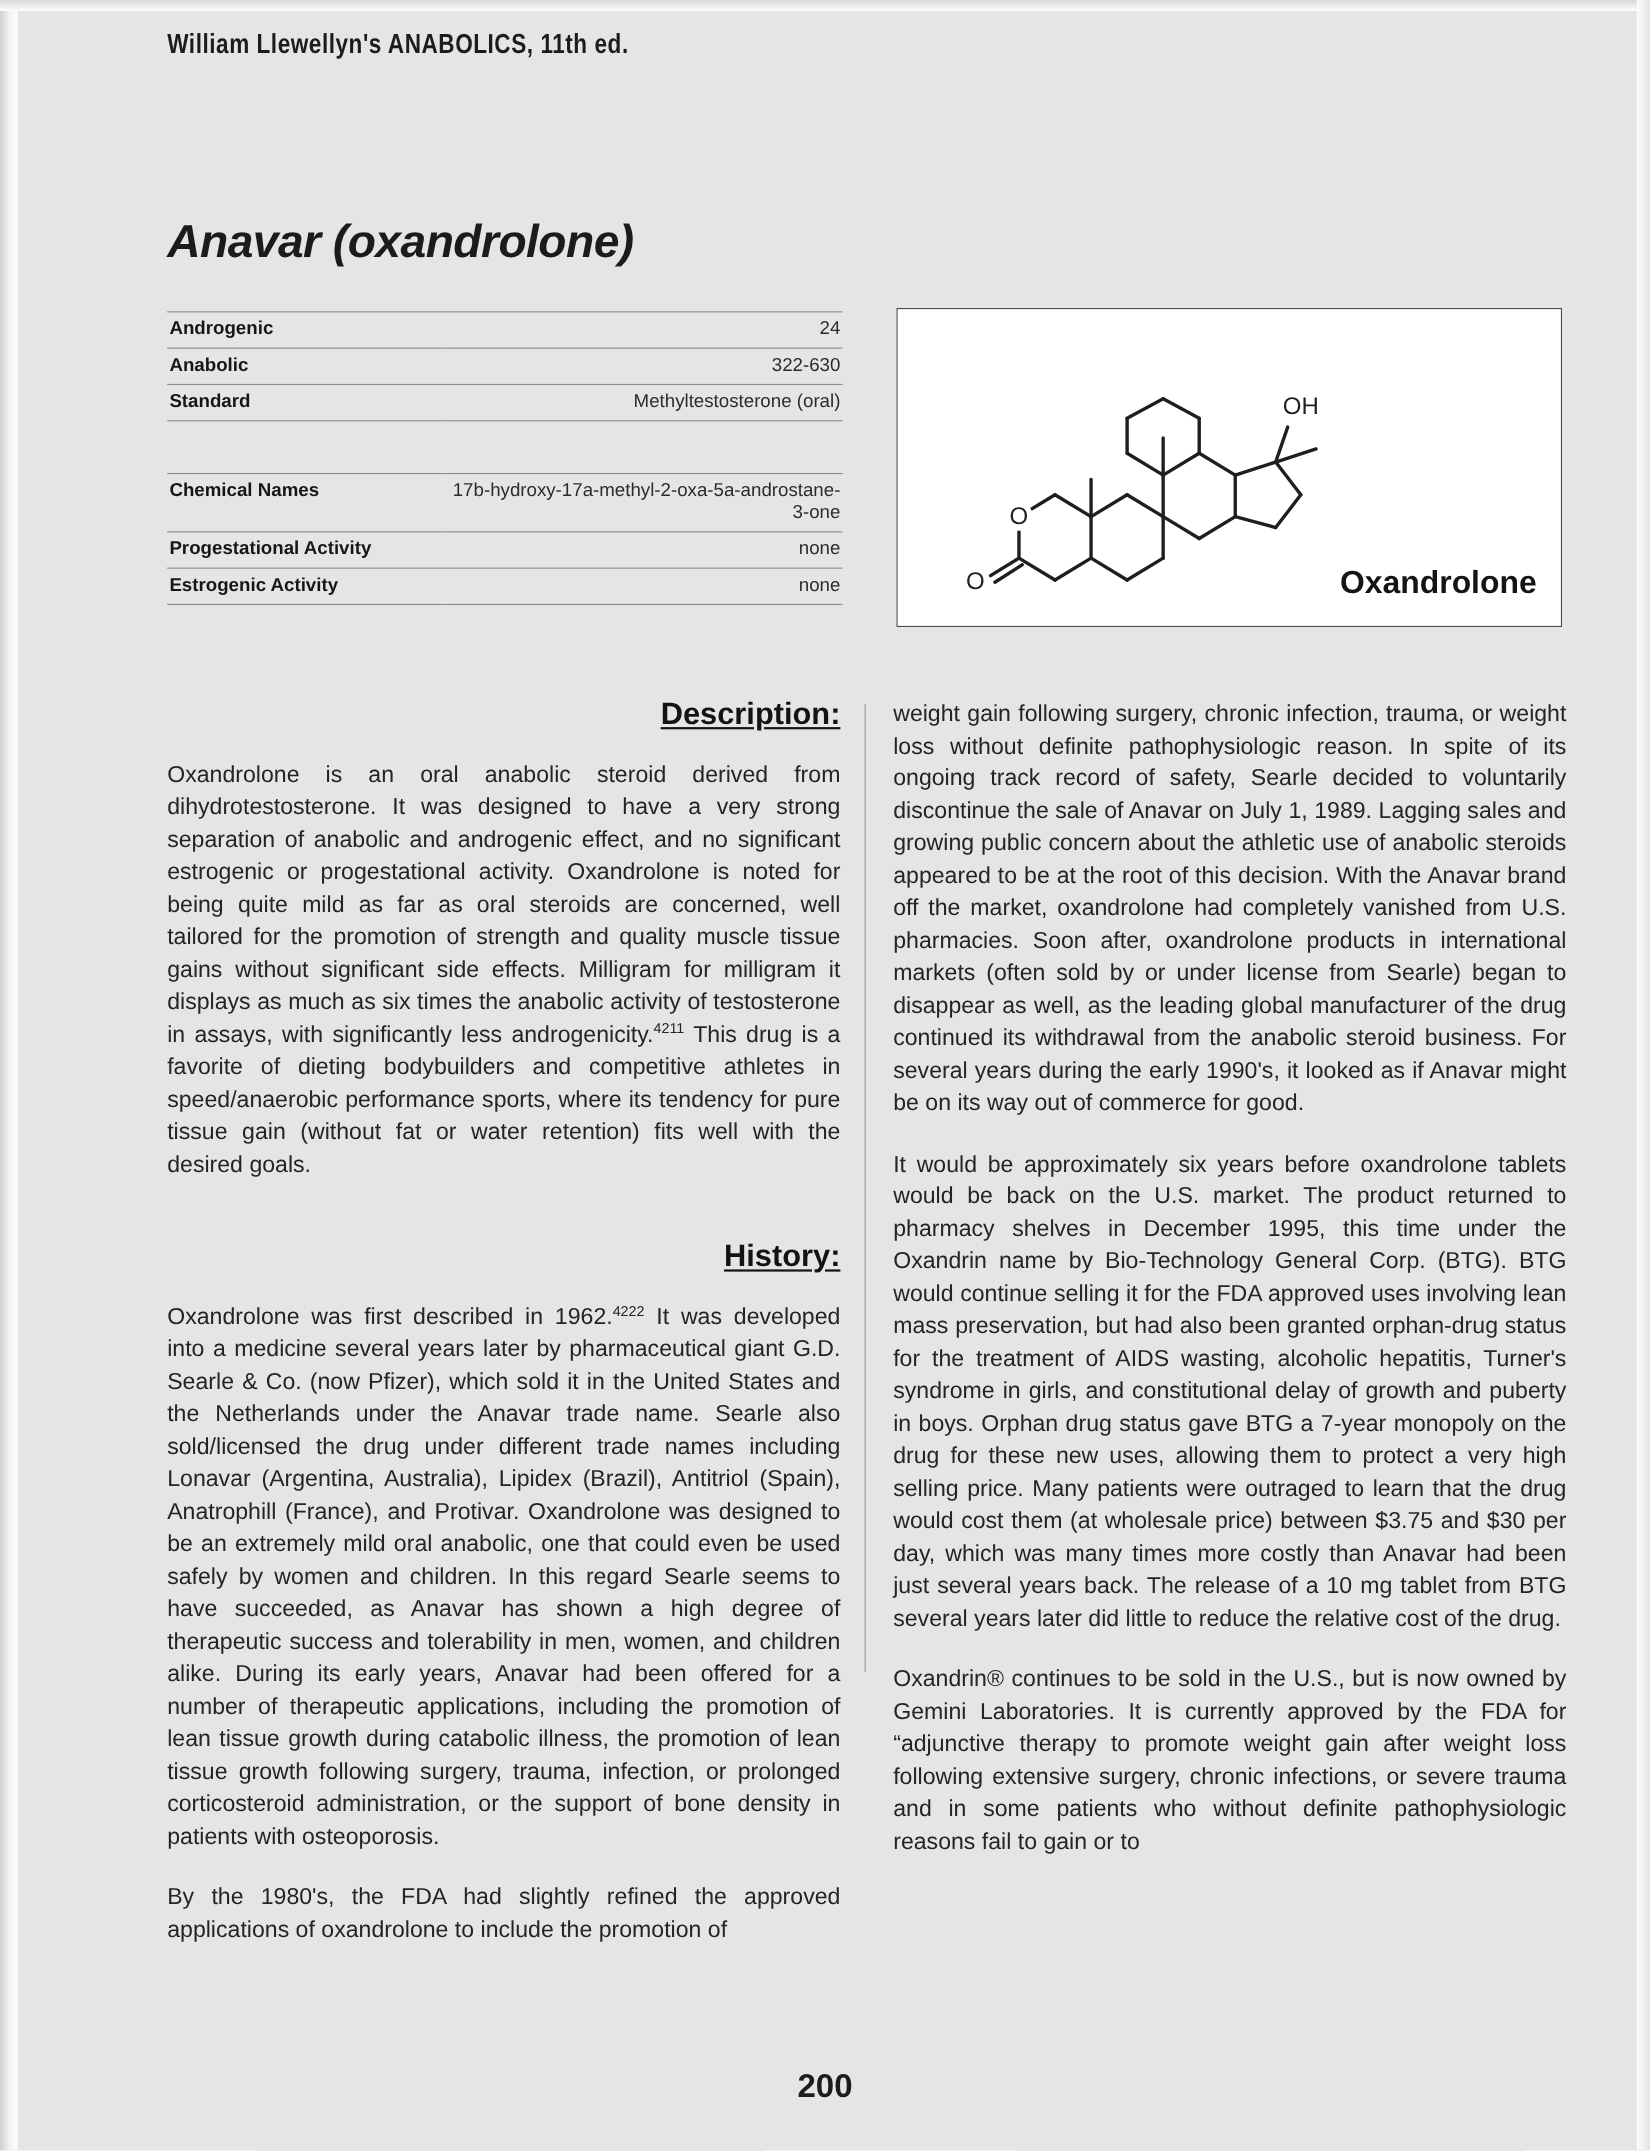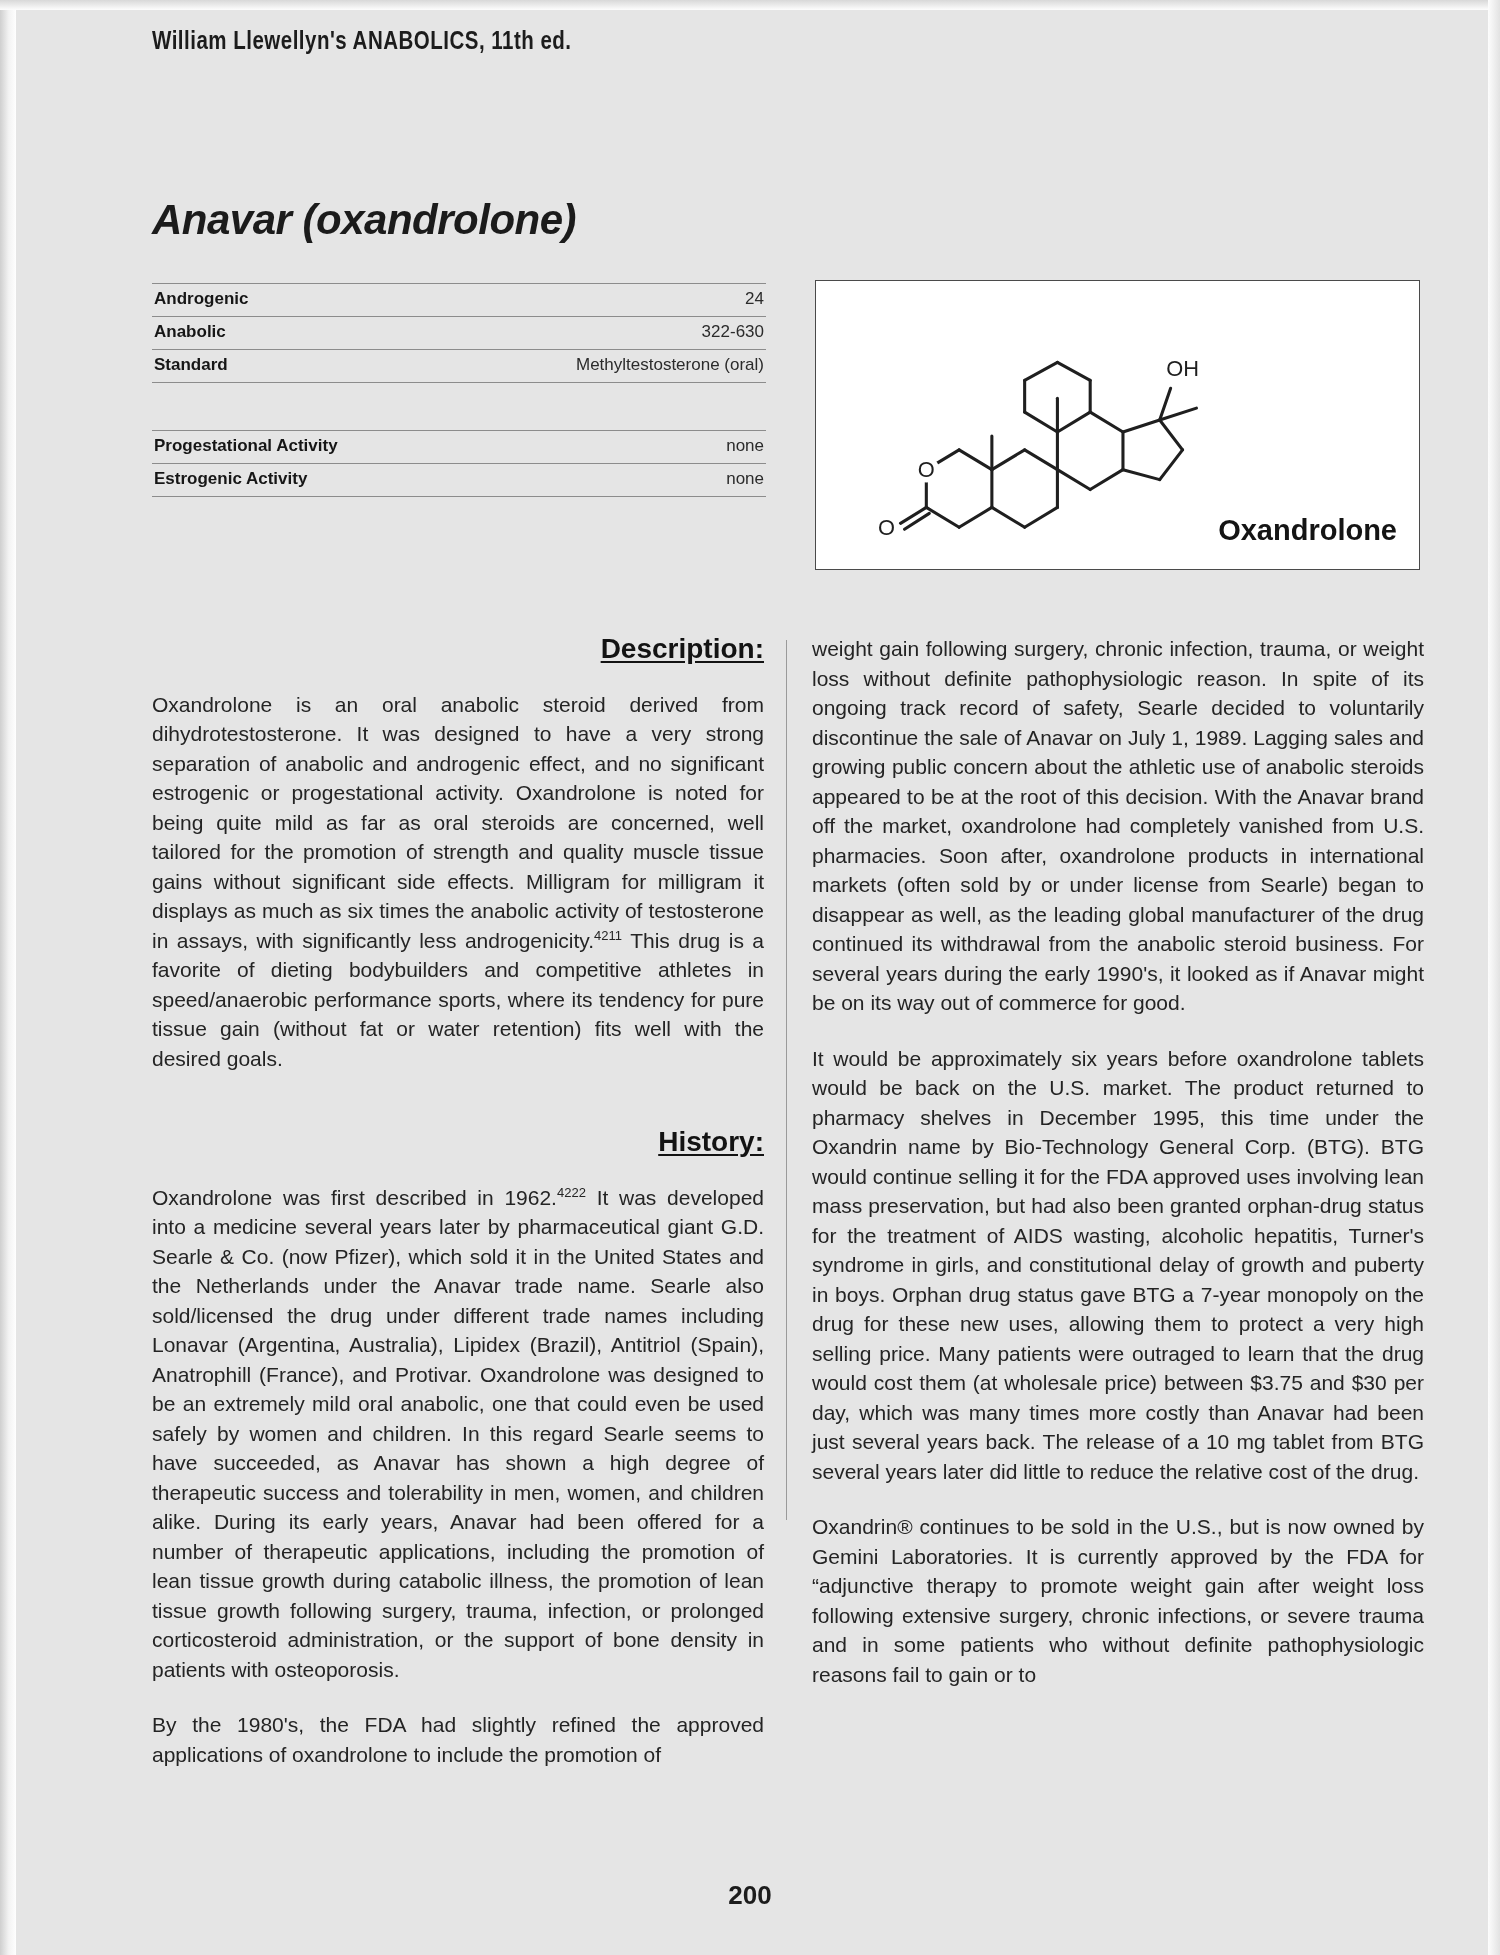--- a/index.html
+++ b/index.html
@@ -171,21 +171,21 @@
     vertical-align: super;
     line-height: 0;
   }
 
   .folio {
     position: absolute;
     left: 0;
     top: 1880px;
     width: 1500px;
     text-align: center;
-    font-size: 26px;
+    font-size: 30px;
     font-weight: 700;
     color: #1c1c1c;
   }
 </style>
 </head>
 <body>
 
 <div class="page">
 
   <div class="scan-edge-left"></div>
@@ -208,20 +208,24 @@
     </tr>
     <tr>
       <td class="prop-label">Standard</td>
       <td class="prop-value">Methyltestosterone (oral)</td>
     </tr>
   </tbody>
     </table>
 
   <table class="prop-table" id="table-secondary">
     <tbody>
+        <tr>
+      <td class="prop-label">Chemical Names</td>
+      <td class="prop-value">17b-hydroxy-17a-methyl-2-oxa-5a-androstane-3-one</td>
+    </tr>
     <tr>
       <td class="prop-label">Progestational Activity</td>
       <td class="prop-value">none</td>
     </tr>
     <tr>
       <td class="prop-label">Estrogenic Activity</td>
       <td class="prop-value">none</td>
     </tr>
   </tbody>
     </table>

